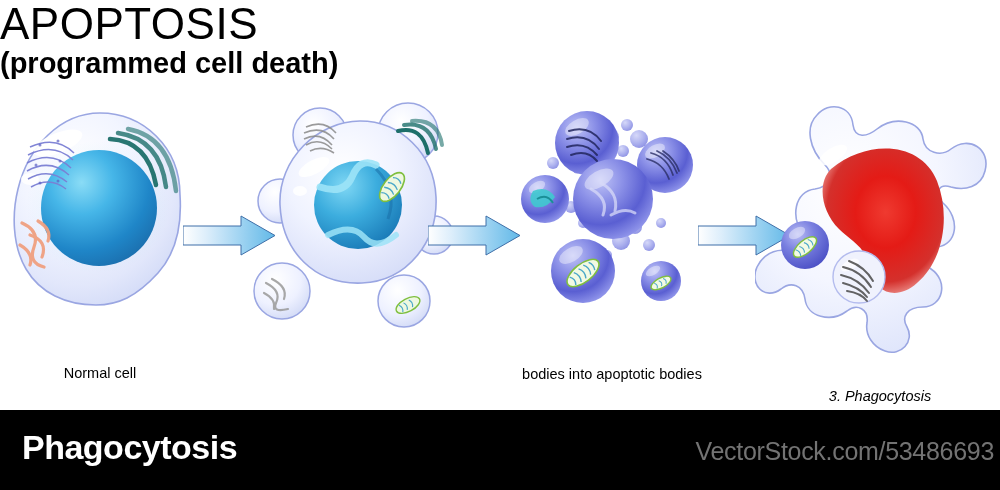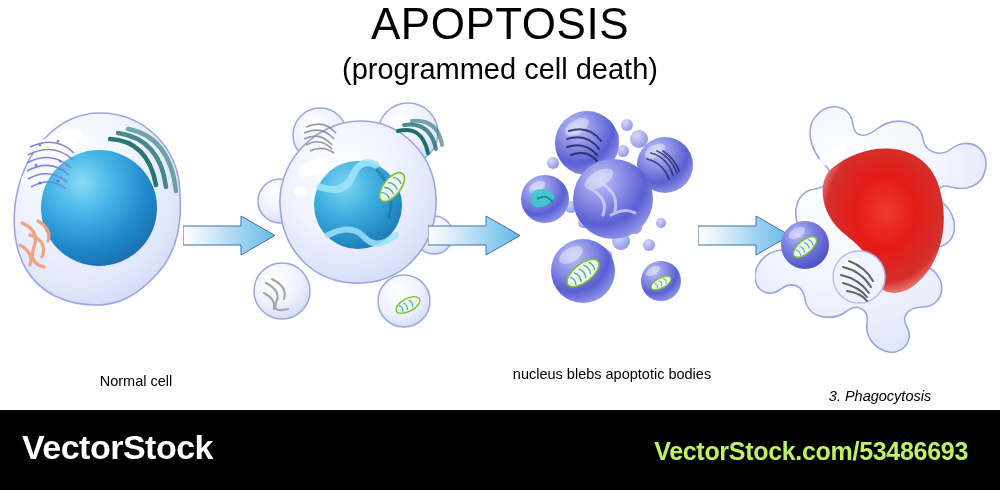--- a/index.html
+++ b/index.html
@@ -14,36 +14,34 @@
     overflow: hidden;
     font-family: "Liberation Sans", sans-serif;
   }
 
   
   #title-block {
     position: absolute;
     left: 0;
     top: 0;
     width: 1000px;
-    text-align: center;
   }
   #main-title {
     font-size: 44px;
     line-height: 44px;
     font-weight: 400;
     color: #000000;
     letter-spacing: 0.5px;
     margin-top: 2px;
   }
   #subtitle {
     font-size: 29px;
     line-height: 34px;
-    font-weight: 400;
+    font-weight: 700;
     color: #000000;
-    margin-top: 6px;
   }
 
   
   #figure {
     position: absolute;
     left: 0;
     top: 95px;
     width: 1000px;
     height: 270px;
   }
@@ -68,21 +66,21 @@
   #arrow-3 { left: 698px; }
 
   
   .caption {
     position: absolute;
     text-align: center;
     font-size: 14.5px;
     line-height: 17px;
     color: #000000;
   }
-  #caption-1 { left: 0px;   top: 373px; width: 200px; padding-left: 36px; }
+  #caption-1 { left: 0px;   top: 365px; width: 200px; }
   #caption-2 { left: 240px; top: 366px; width: 230px; }
   #caption-3 { left: 492px; top: 366px; width: 240px; }
   #caption-4 { left: 760px; top: 388px; width: 240px; font-style: italic; }
   .caption-line { display: block; }
 
   
   #watermark-bar {
     position: absolute;
     left: 0;
     top: 410px;
@@ -94,25 +92,25 @@
     position: absolute;
     left: 22px;
     top: 18px;
     font-size: 34px;
     font-weight: 700;
     color: #ffffff;
     letter-spacing: -0.5px;
   }
   #watermark-url {
     position: absolute;
-    right: 32px;
+    right: 6px;
     top: 27px;
     font-size: 25px;
-    font-weight: 700;
-    color: #bef264;
+    font-weight: 400;
+    color: #737373;
     letter-spacing: -0.3px;
   }
 </style>
 </head>
 <body>
 
 <div id="title-block">
   <div id="main-title">APOPTOSIS</div>
   <div id="subtitle">(programmed cell death)</div>
 </div>
@@ -480,23 +478,23 @@
 </div>
 
 <div class="caption" id="caption-1">
   <span class="caption-line">Normal cell</span>
 </div>
 
 <div class="caption" id="caption-2">
 </div>
 
 <div class="caption" id="caption-3">
-  <span class="caption-line">nucleus blebs apoptotic bodies</span>
+  <span class="caption-line">bodies into apoptotic bodies</span>
 </div>
 
 <div class="caption" id="caption-4">
   <span class="caption-line">3. Phagocytosis</span>
 </div>
 
 <div id="watermark-bar">
-  <div id="watermark-logo">VectorStock</div>
+  <div id="watermark-logo">Phagocytosis</div>
   <div id="watermark-url">VectorStock.com/53486693</div>
 </div>
 
 </body></html>

